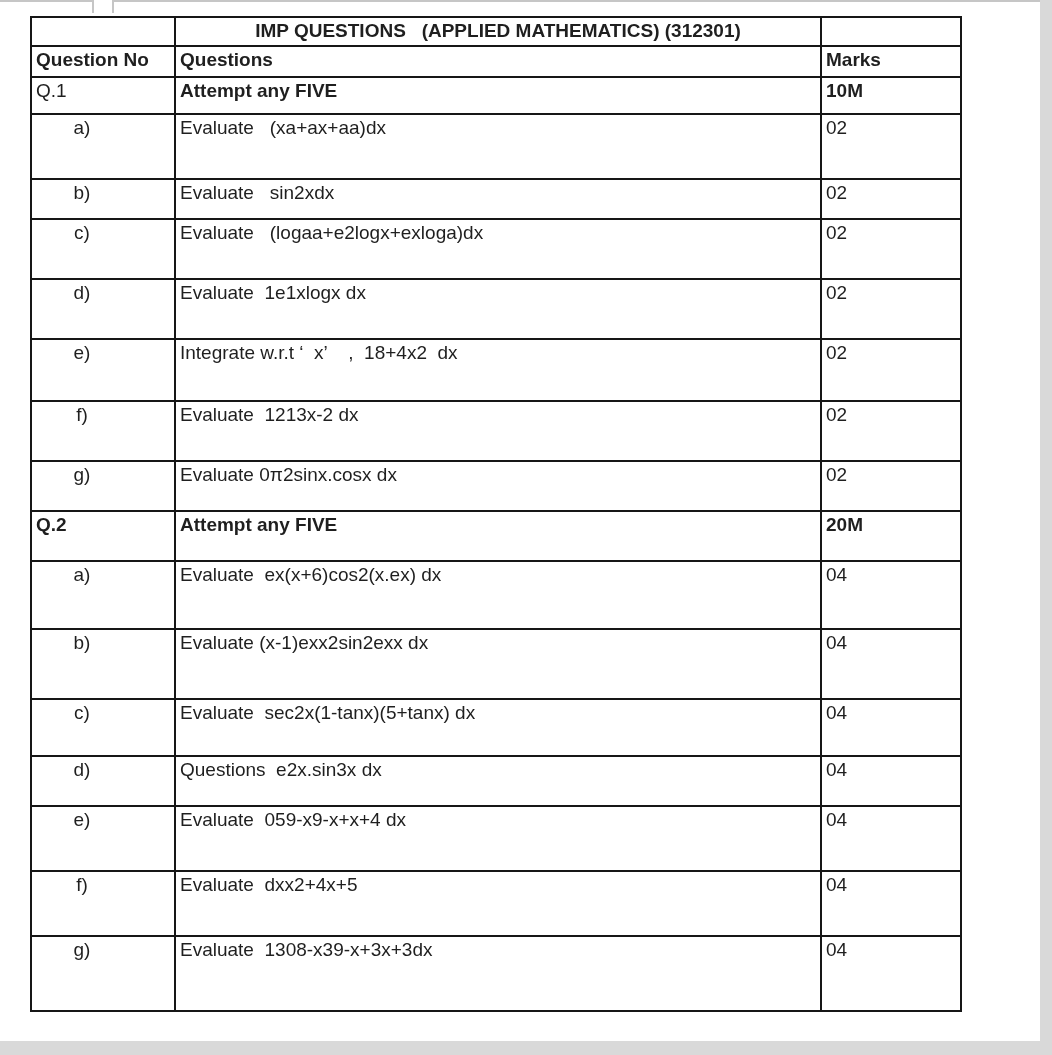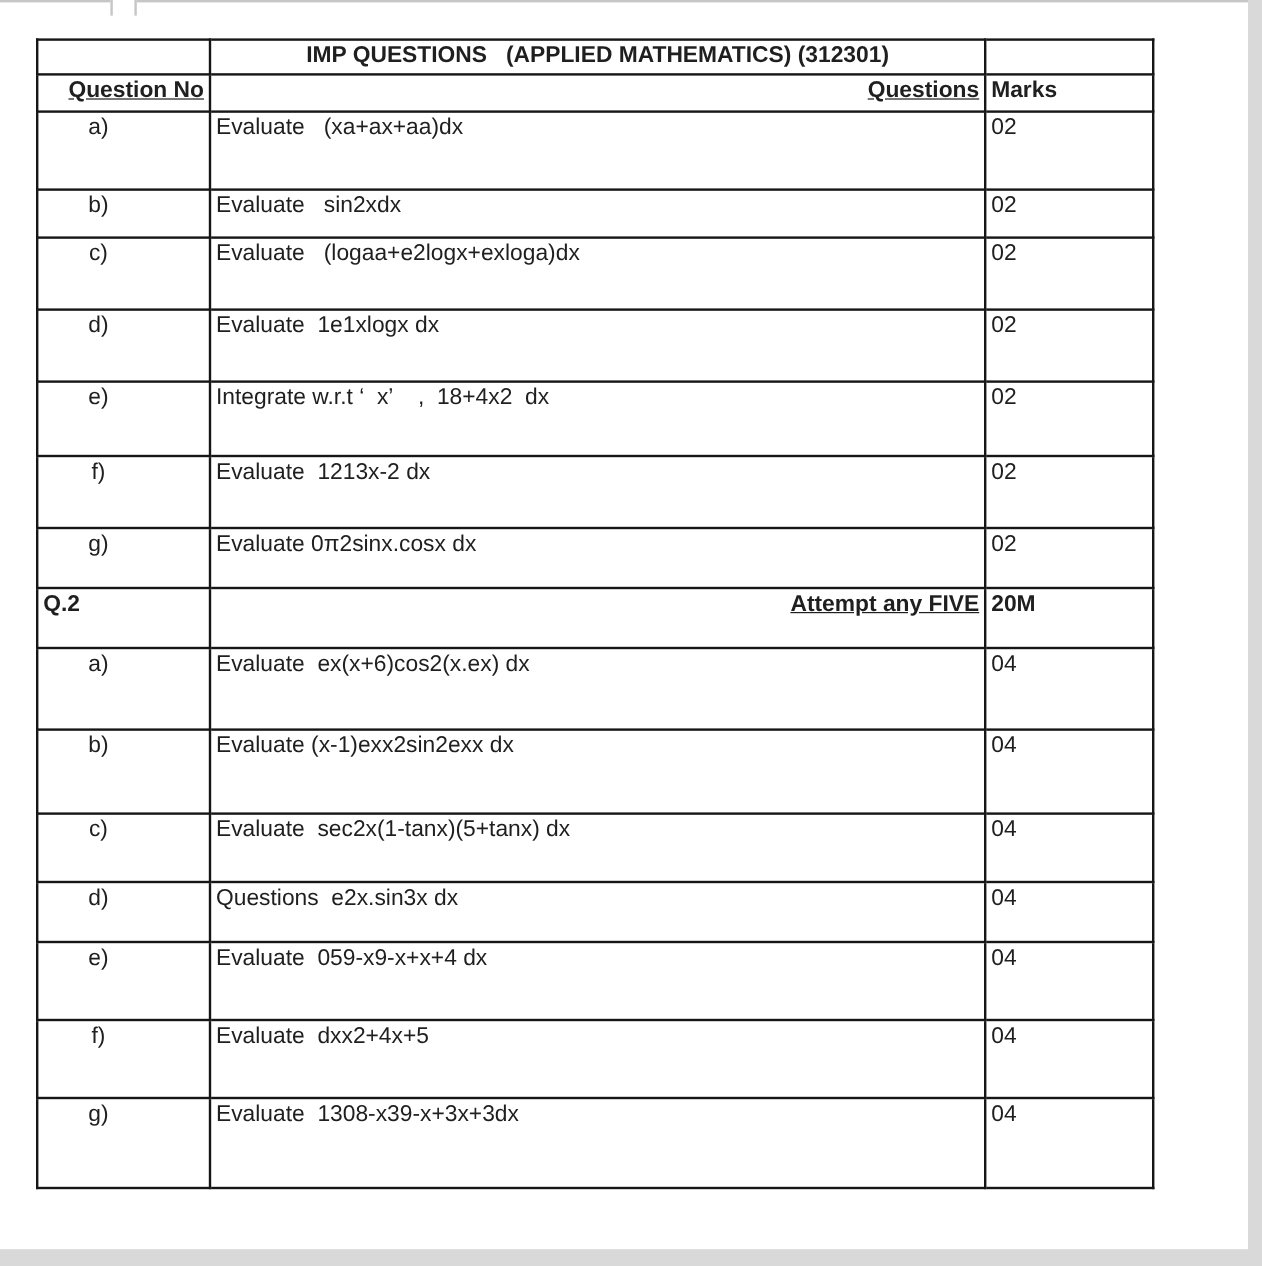--- a/index.html
+++ b/index.html
@@ -35,35 +35,35 @@
   }
   .edge-bottom {
     position: absolute; left: 0; bottom: 0;
     width: 100%; height: 14px;
     background: #d9d9d9;
   }
   
   table.qtable {
     position: absolute;
     left: 30px;
-    top: 32px;
+    top: 16px;
     border-collapse: collapse;
     table-layout: fixed;
   }
   table.qtable td {
     border: 2px solid #161616;
     vertical-align: top;
     padding: 2px 4px;
     font-size: 19px;
     line-height: 1.2;
     white-space: pre-wrap;
     overflow: hidden;
   }
   .bold { font-weight: bold; }
-  .center { text-align: right; text-decoration: underline; }
+  .center { text-align: left; }
   .cell-title {
     text-align: center;
     font-weight: bold;
     font-size: 19px;
   }
   .item-label {
     text-align: center;
     padding-right: 46px !important;
   }
 </style>
@@ -84,20 +84,25 @@
   <tbody id="table-body">
       <tr style="height: 29px;">
         <td></td>
         <td class="cell-title">IMP QUESTIONS   (APPLIED MATHEMATICS) (312301)</td>
         <td></td>
       </tr>
       <tr style="height: 31px;">
         <td class="bold center">Question No</td>
         <td class="bold center">Questions</td>
         <td class="bold">Marks</td>
+      </tr>
+      <tr style="height: 37px;">
+        <td class="center">Q.1</td>
+        <td class="bold center">Attempt any FIVE</td>
+        <td class="bold">10M</td>
       </tr>
       <tr style="height: 65px;">
         <td class="item-label">a)</td>
         <td>Evaluate   (xa+ax+aa)dx</td>
         <td>02</td>
       </tr>
       <tr style="height: 40px;">
         <td class="item-label">b)</td>
         <td>Evaluate   sin2xdx</td>
         <td>02</td>

